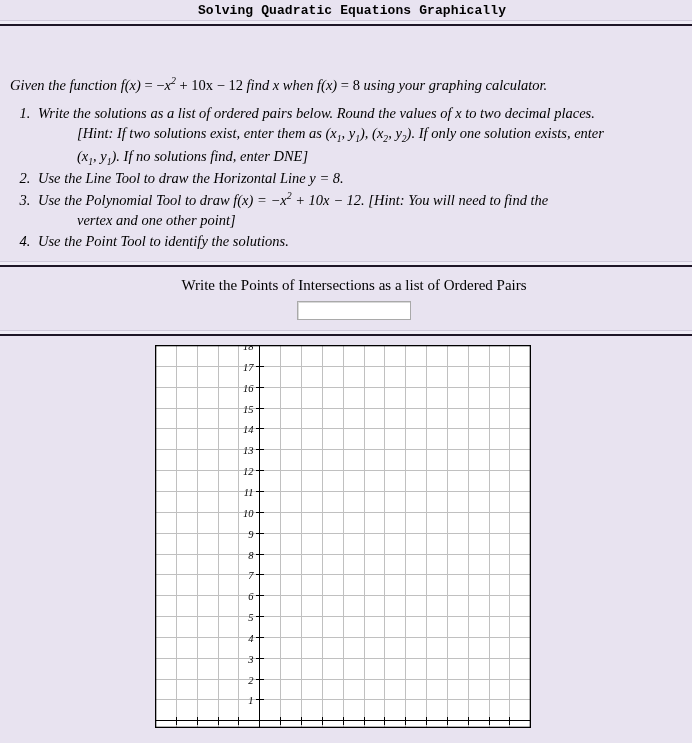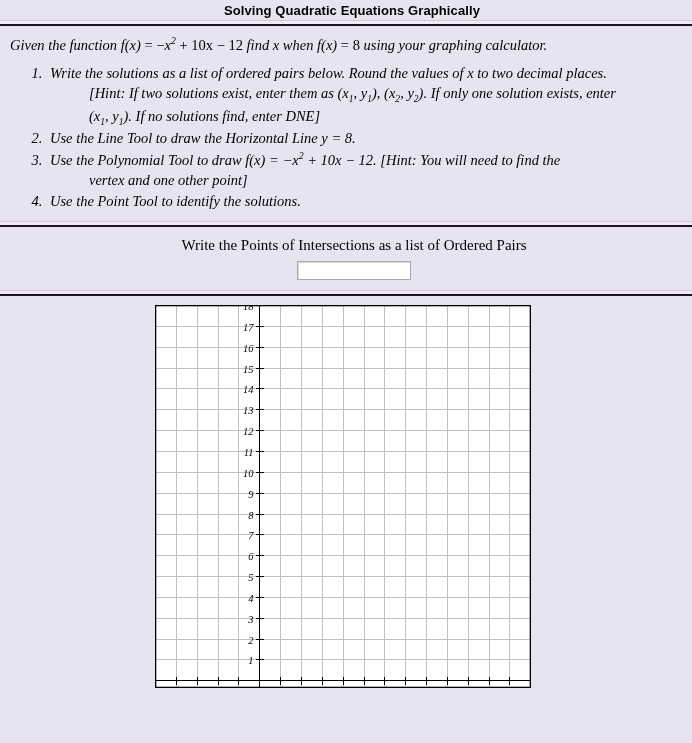--- a/index.html
+++ b/index.html
@@ -20,59 +20,59 @@
   .title-bar {
     height: 20px;
     display: flex;
     align-items: center;
     justify-content: center;
     background: #e8e3f0;
   }
   .title-text {
     font-weight: bold;
     font-size: 13px;
-    font-family: Liberation Sans, sans-serif;
+    font-family: Liberation Mono, monospace;
     letter-spacing: 0.1px;
     margin-left: 12px;
   }
 
   
   .divider {
     height: 6px;
     border-top: 1px solid #cfc9da;
     border-bottom: 2px solid #1d1526;
     box-sizing: border-box;
     background: #efecf5;
   }
 
   
   .prompt-block {
     padding: 8px 10px 4px 10px;
     font-style: italic;
     font-size: 14.5px;
     line-height: 1.38;
   }
-  .prompt-block .ln { display: block; white-space: nowrap; }
+  .prompt-block .ln { display: block; white-space: nowrap; margin-top: 40px; }
   .mathi { font-style: italic; }
   .mathu { font-style: normal; }
   sup.exp {
     font-size: 0.68em;
     vertical-align: super;
     font-style: italic;
   }
   sub.idx {
     font-size: 0.66em;
     vertical-align: sub;
     font-style: italic;
   }
 
   
   ol.steps {
     margin: 4px 0 10px 0;
-    padding-left: 46px;
+    padding-left: 34px;
     font-style: italic;
     font-size: 14.5px;
     line-height: 1.42;
   }
   ol.steps > li {
     margin: 0 0 0 0;
     padding-left: 4px;
   }
   ol.steps > li .sub {
     display: block;

